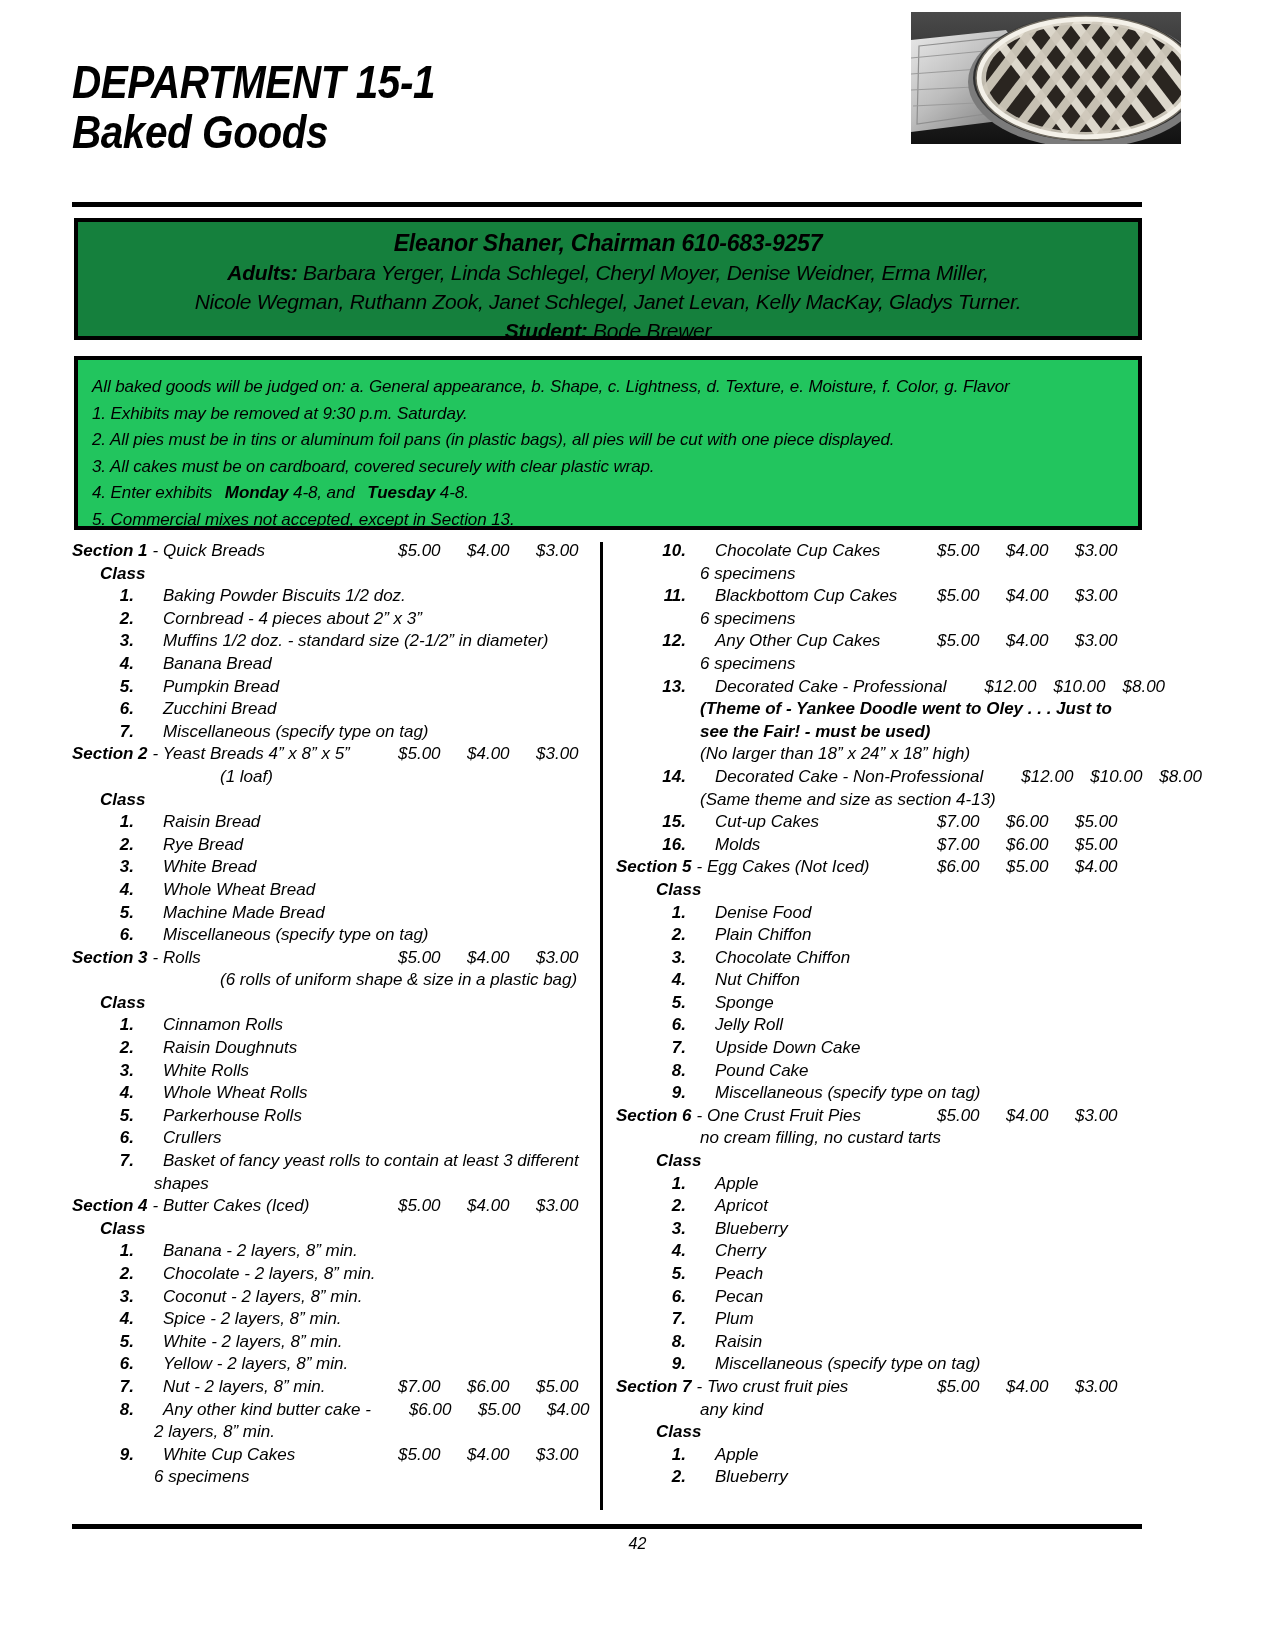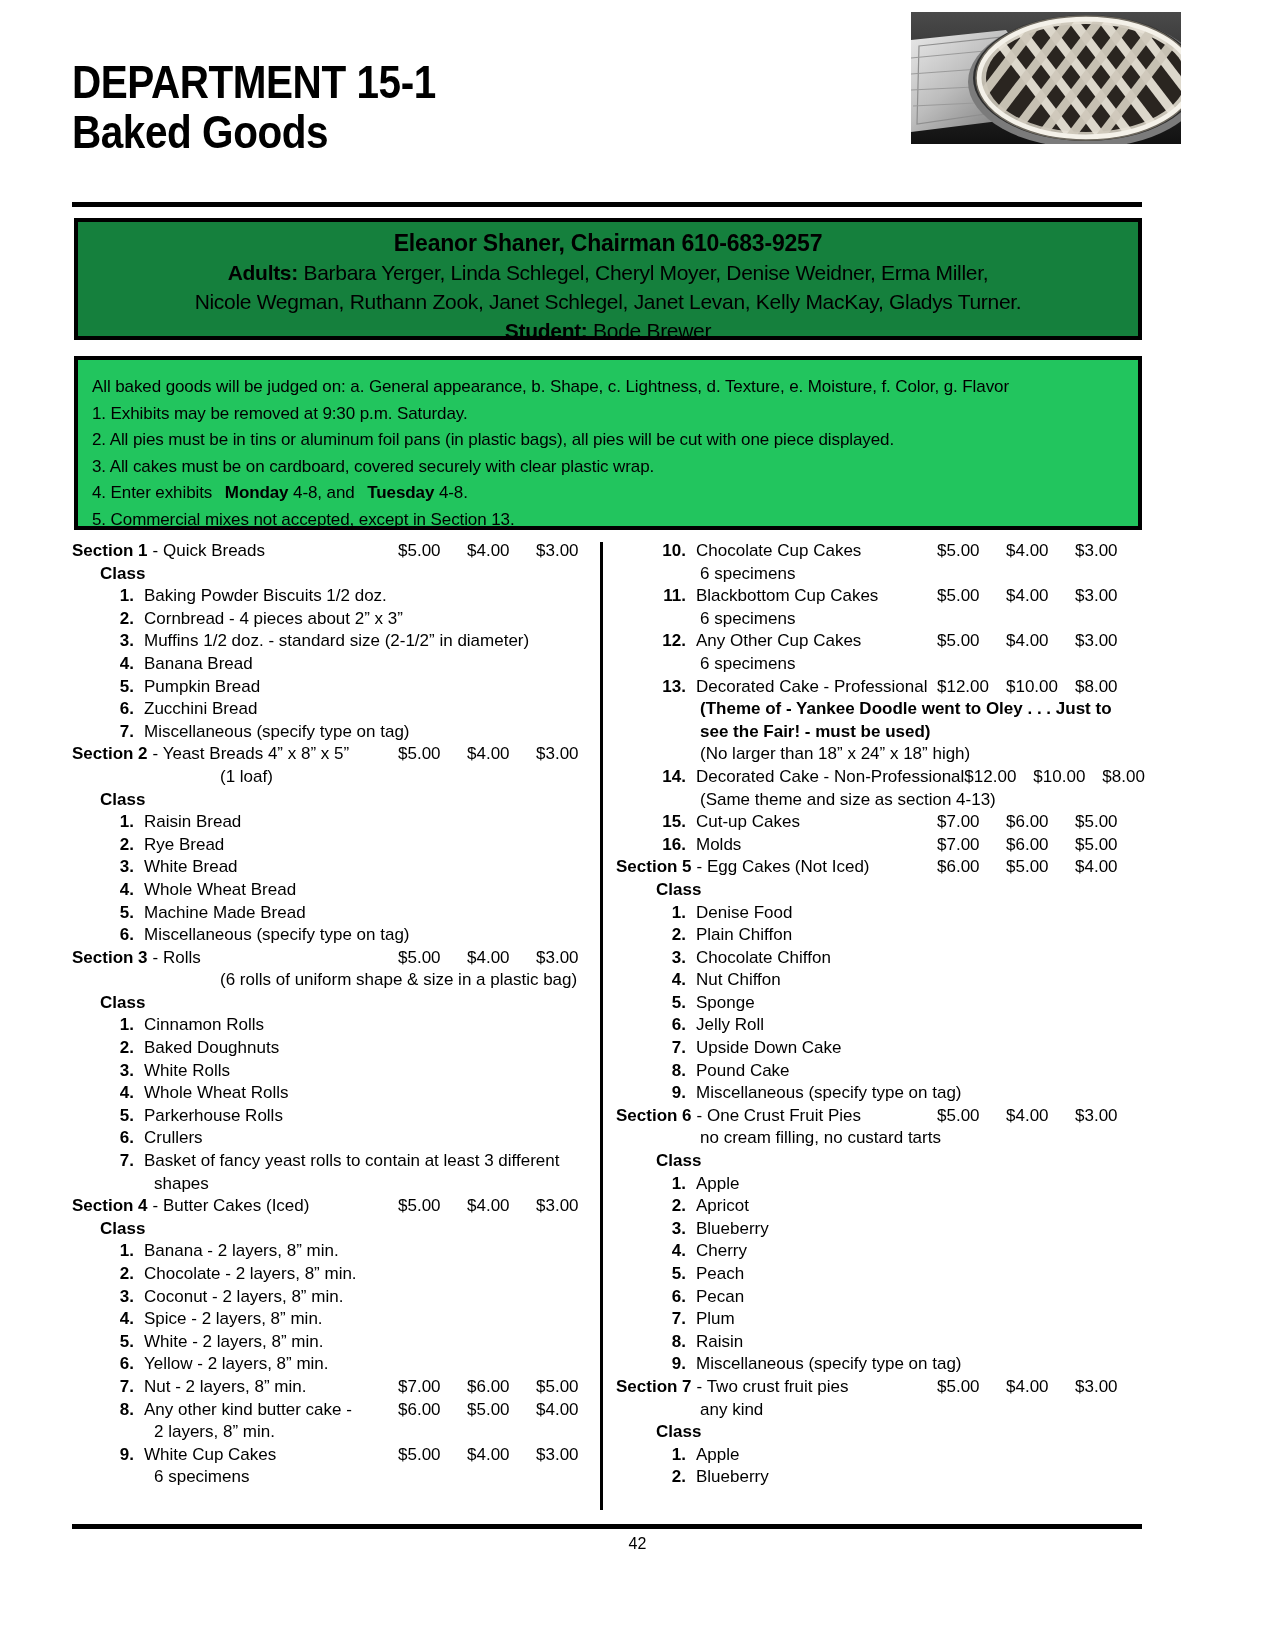--- a/index.html
+++ b/index.html
@@ -12,20 +12,21 @@
     color: #000000;
     position: relative;
     overflow: hidden;
   }
 
   .page {
     position: absolute;
     left: 0; top: 0;
     width: 1275px;
     height: 1540px;
+    font-style: italic;
   }
 
   
   .header {
     position: absolute;
     left: 72px;
     top: 58px;
     width: 1070px;
     height: 145px;
   }
@@ -165,20 +166,21 @@
     font-size: 17px;
     line-height: 22.6px;
     padding-left: 28px;
   }
   .item {
     display: flex;
     align-items: center;
     font-size: 17px;
     line-height: 22.6px;
     padding-left: 40px;
+    gap: 19px;
   }
   .item-num {
     font-weight: bold;
     width: 32px;
     flex: 0 0 32px;
     text-align: right;
     padding-right: 10px;
   }
   .item-text {
     flex: 0 0 auto;
@@ -409,21 +411,21 @@
           </span>
         </div>
         <div class="sub sub-indent2">(6 rolls of uniform shape &amp; size in a plastic bag)</div>
         <div class="class-word">Class</div>
         <div class="item">
           <span class="item-num">1.</span>
           <span class="item-text">Cinnamon Rolls</span>
         </div>
         <div class="item">
           <span class="item-num">2.</span>
-          <span class="item-text">Baked Doughnuts</span>
+          <span class="item-text">Raisin Doughnuts</span>
         </div>
         <div class="item">
           <span class="item-num">3.</span>
           <span class="item-text">White Rolls</span>
         </div>
         <div class="item">
           <span class="item-num">4.</span>
           <span class="item-text">Whole Wheat Rolls</span>
         </div>
         <div class="item">

